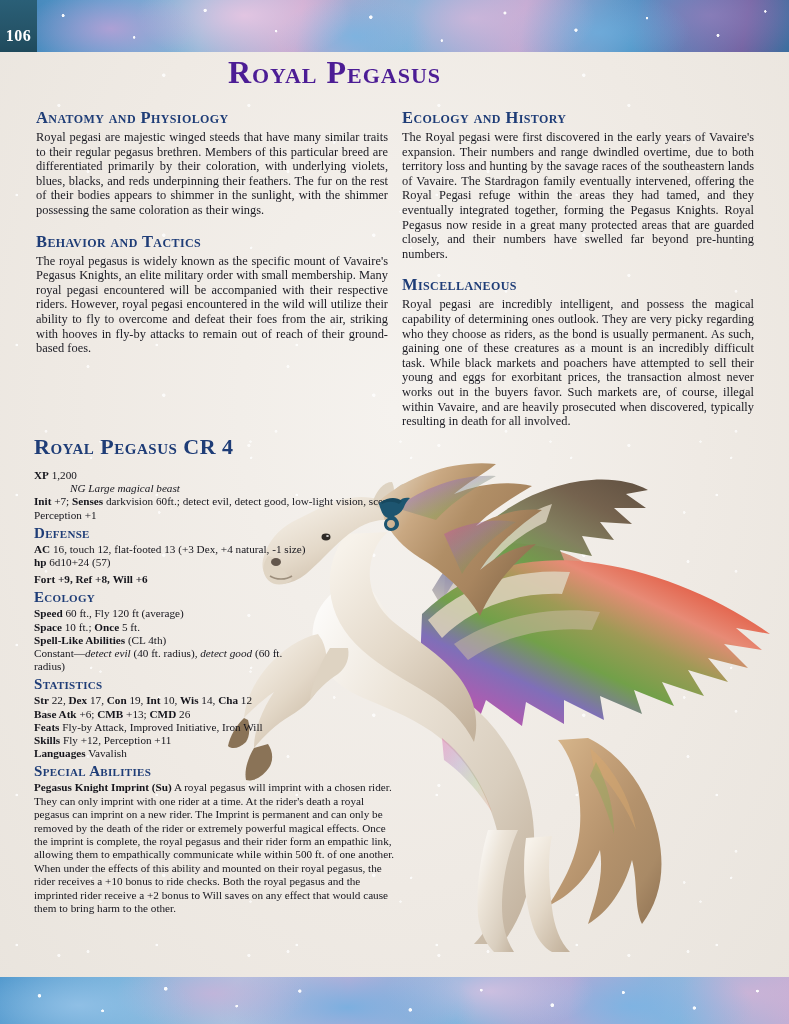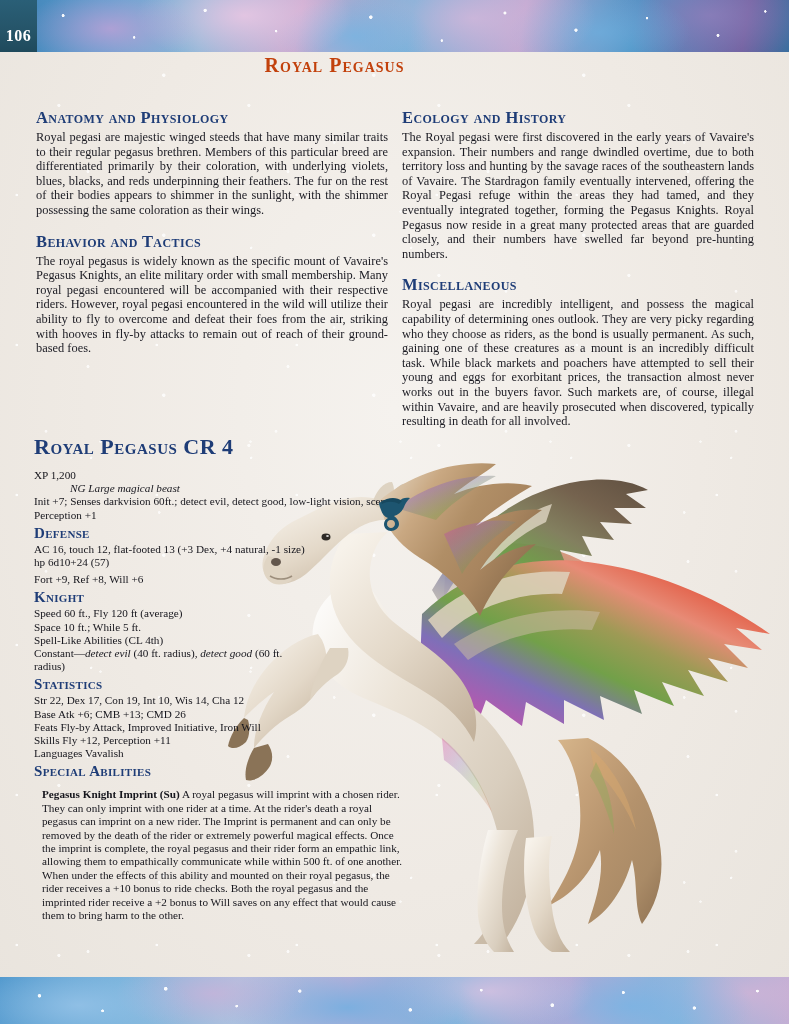--- a/index.html
+++ b/index.html
@@ -104,23 +104,23 @@
     opacity:.95;
   }
   .footer-logo{
     position:absolute;left:50%;top:50%;transform:translate(-50%,-50%);
     z-index:4;width:46px;height:40px;
   }
 
   
   .page-title{
     position:absolute;left:0;top:54px;width:669px;text-align:center;z-index:2;
-    color:#c2410c;
+    color:#4c1d95;
     font-family:"Liberation Serif", serif;
-    font-size:20px;font-weight:700;
+    font-size:32px;font-weight:700;
     font-variant:small-caps;letter-spacing:1px;
   }
 
   
   .cols{position:absolute;left:0;top:108px;width:789px;z-index:2;}
   .col{position:absolute;width:352px;}
   .col-left{left:36px;}
   .col-right{left:402px;}
 
   h2.sec{
@@ -156,25 +156,25 @@
     font-size:15px;font-weight:700;
     font-variant:small-caps;letter-spacing:.3px;
     margin:3px 0 1px 0;
   }
   .sb-line{
     font-size:11.2px;
     line-height:13.2px;
     color:#15151c;
     margin:0;
   }
-  .sb-line b{font-weight:400;}
+  .sb-line b{font-weight:700;}
   .sb-line i{margin-top:20px;}
   .sb-italic{font-style:italic;margin-left:36px;}
   .sb-sa{
-    font-size:11.2px;line-height:13.4px;color:#15151c;margin:8px;
+    font-size:11.2px;line-height:13.4px;color:#15151c;margin:0;
     text-align:left;width:368px;
   }
 
   
   .pegasus{
     position:absolute;left:196px;top:438px;width:596px;height:520px;z-index:1;
     pointer-events:none;
   }
 </style>
 </head>
@@ -399,29 +399,29 @@
   </p>
   <p class="sb-line" style="margin-top:4px">
     <b>Fort</b>
     <b>+9,</b>
     <b>Ref</b>
     <b>+8,</b>
     <b>Will</b>
     <b>+6</b>
   </p>
 
-  <div class="sb-head">Knight</div>
+  <div class="sb-head">Ecology</div>
   <p class="sb-line">
     <b>Speed</b>
     <span>60 ft., Fly 120 ft (average)</span>
   </p>
   <p class="sb-line">
     <b>Space</b>
     <span>10 ft.;</span>
-    <b>While</b>
+    <b>Once</b>
     <span>5 ft.</span>
   </p>
   <p class="sb-line">
     <b>Spell-Like Abilities</b>
     <span>(CL 4th)</span>
   </p>
   <p class="sb-line" style="width:258px">
     <span>Constant—</span><i>detect evil</i><span> (40 ft. radius), </span><i>detect good</i><span> (60 ft. radius)</span>
   </p>
 

